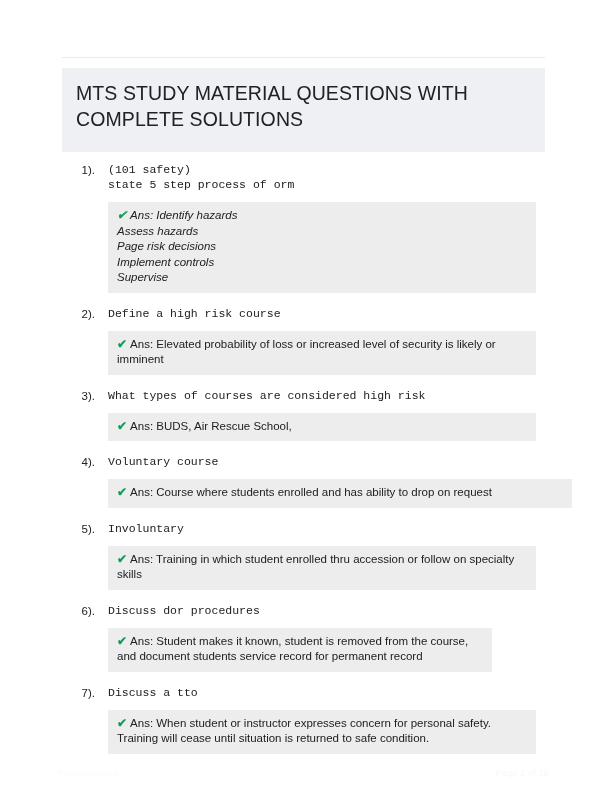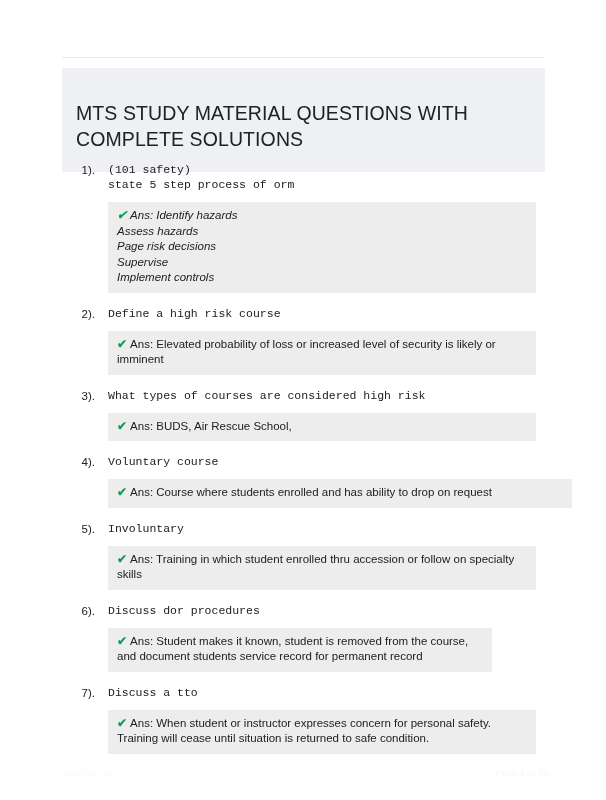--- a/index.html
+++ b/index.html
@@ -28,21 +28,21 @@
     height: 1px;
     background: #e8eaed;
   }
   .title-banner {
     position: absolute;
     left: 62px;
     top: 68px;
     width: 483px;
     box-sizing: border-box;
     background: #eef0f4;
-    padding: 32px 16px 20px 14px;
+    padding: 12px 16px 20px 14px;
   }
   .title-text {
     font-size: 19.5px;
     line-height: 26px;
     font-weight: 400;
     color: #202124;
     letter-spacing: 0.1px;
     white-space: pre-line;
   }
   .qa-list {
@@ -136,22 +136,22 @@
 
   <div class="qa-list">
       <div class="qa-item">
         <div class="q-num">1).</div>
         <div class="q-text">(101 safety)
 state 5 step process of orm</div>
         <div class="answer-box" style="width: 428px; font-style: italic;">
           <div class="answer-line first"><span class="check-icon" style="color: rgb(15, 157, 88);">✔</span><span>Ans: Identify hazards</span></div>
           <div class="answer-line">Assess hazards</div>
           <div class="answer-line">Page risk decisions</div>
+          <div class="answer-line">Implement controls</div>
           <div class="answer-line">Supervise</div>
-          <div class="answer-line">Implement controls</div>
         </div>
       </div>
       <div class="qa-item">
         <div class="q-num">2).</div>
         <div class="q-text">Define a high risk course</div>
         <div class="answer-box" style="width: 428px;">
           <div class="answer-line first"><span class="check-icon" style="color: rgb(15, 157, 88);">✔</span><span>Ans: Elevated probability of loss or increased level of security is likely or imminent</span></div>
         </div>
       </div>
       <div class="qa-item">

